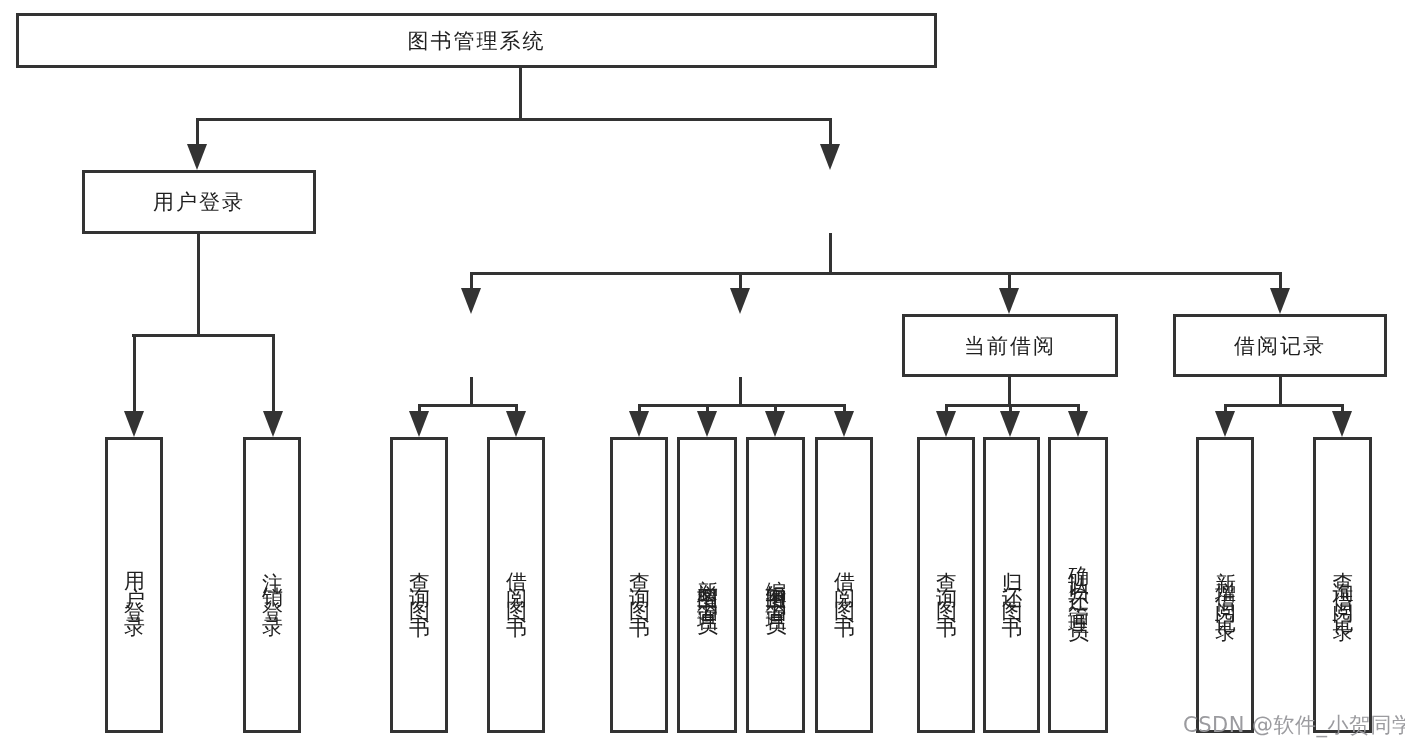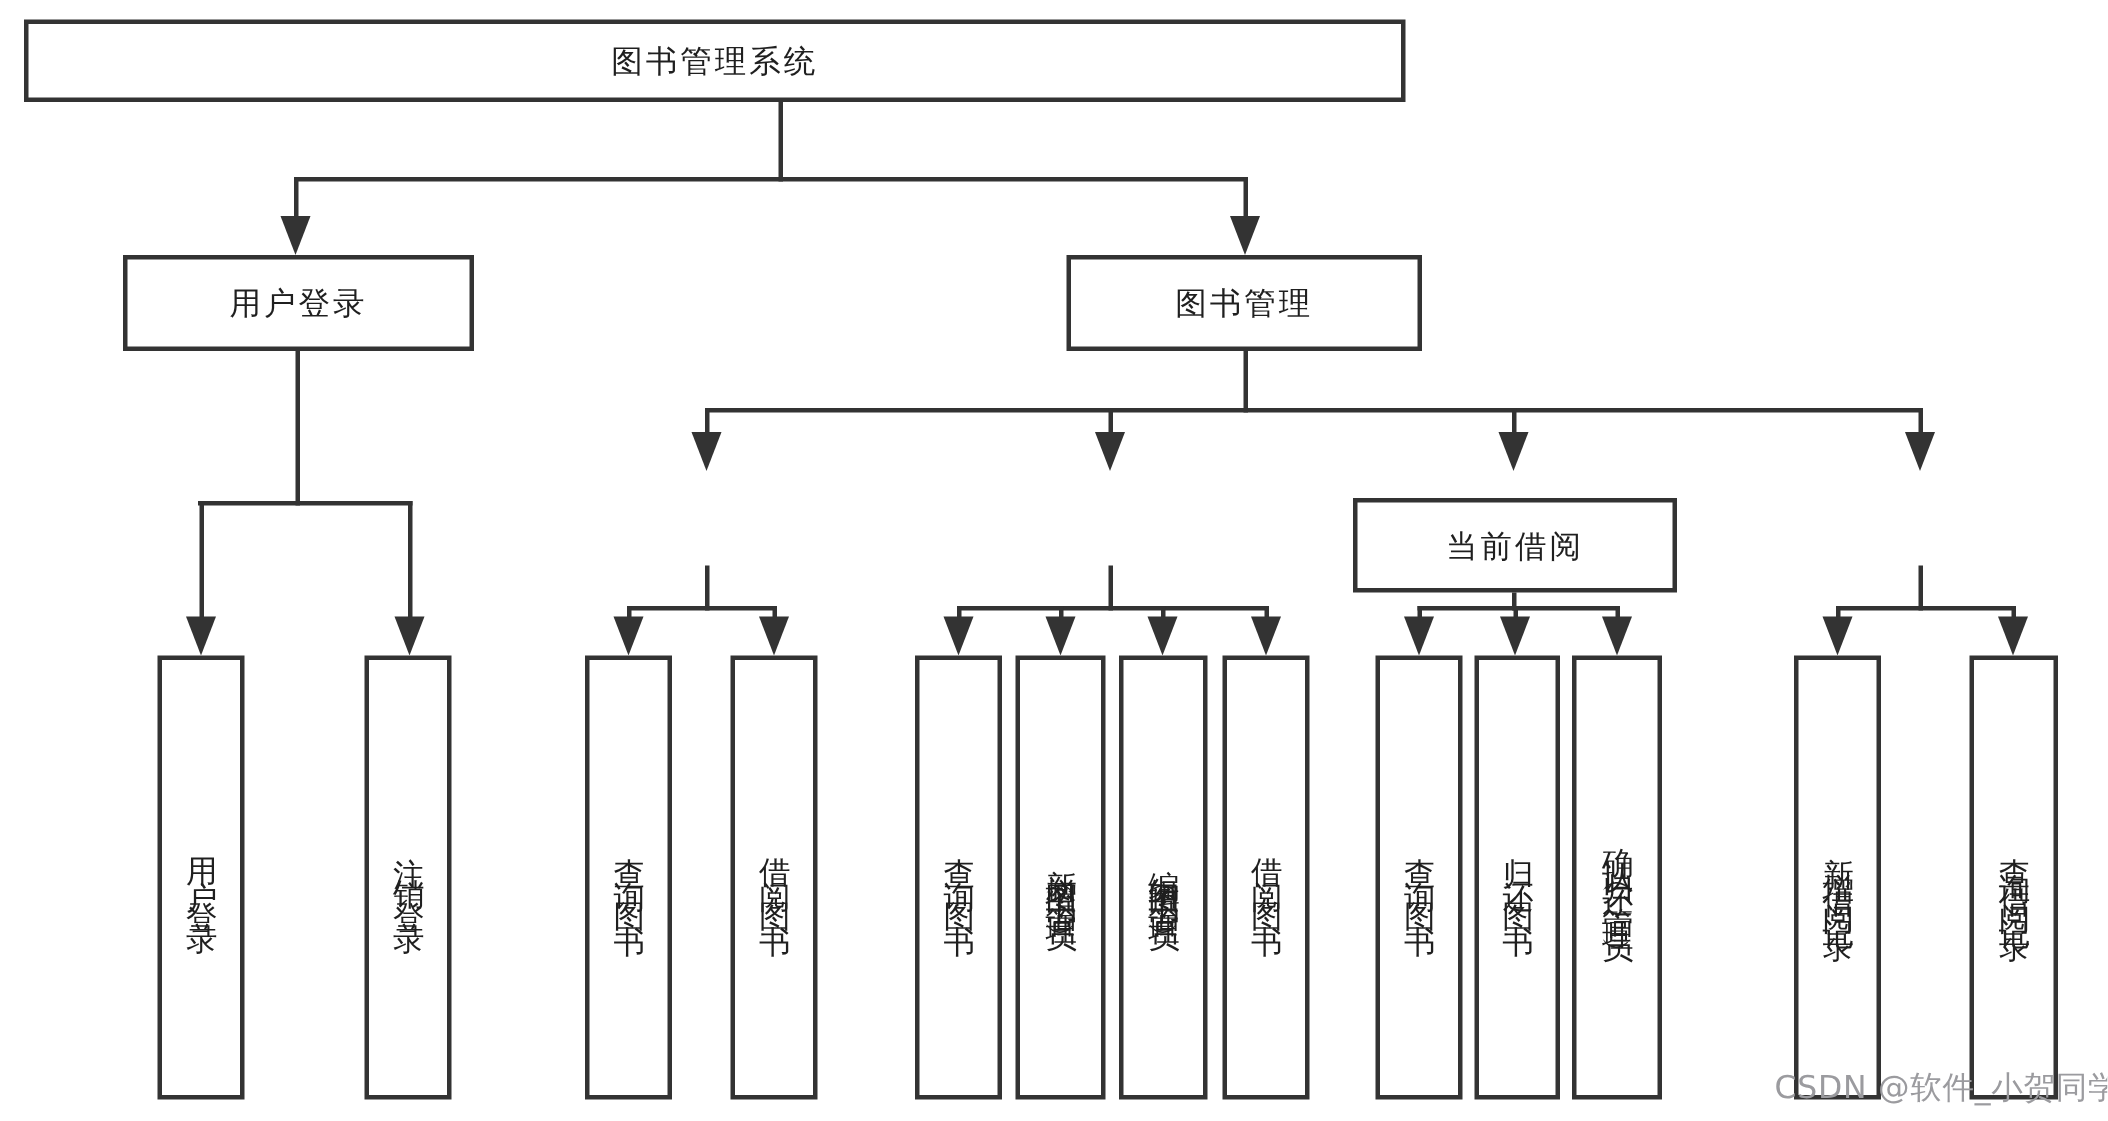--- a/index.html
+++ b/index.html
@@ -91,23 +91,23 @@
       <div class="arrow" style="left: 936px; top: 411px;"></div>
       <div class="arrow" style="left: 1000px; top: 411px;"></div>
       <div class="arrow" style="left: 1068px; top: 411px;"></div>
       <div class="arrow" style="left: 1215px; top: 411px;"></div>
       <div class="arrow" style="left: 1332px; top: 411px;"></div>
     </div>
 
   <div class="box hbox" style="left:16px;top:13px;width:921px;height:55px">图书管理系统</div>
 
   <div class="box hbox" style="left:82px;top:170px;width:234px;height:64px">用户登录</div>
-  <div class="box hbox" style="left:711px;top:170px;width:237px;height:64px">图书管理</div>
 
-  <div class="box hbox" style="left:902px;top:332px;width:216px;height:63px">当前借阅</div>
+  <div class="box hbox" style="left:902px;top:314px;width:216px;height:63px">当前借阅</div>
+  <div class="box hbox" style="left:1173px;top:314px;width:214px;height:63px">借阅记录</div>
 
   <div class="box vbox sp-lg" style="left:105px;top:437px;width:58px;height:296px">用户登录</div>
   <div class="box vbox sp-lg" style="left:243px;top:437px;width:58px;height:296px">注销登录</div>
 
   <div class="box vbox sp-lg" style="left:390px;top:437px;width:58px;height:296px">查询图书</div>
   <div class="box vbox sp-lg" style="left:487px;top:437px;width:58px;height:296px">借阅图书</div>
 
   <div class="box vbox sp-lg" style="left:610px;top:437px;width:58px;height:296px">查询图书</div>
   <div class="box vbox sp-xs" style="left:677px;top:437px;width:60px;height:296px">新增图书（管理员）</div>
   <div class="box vbox sp-xs" style="left:746px;top:437px;width:59px;height:296px">编辑图书（管理员）</div>

